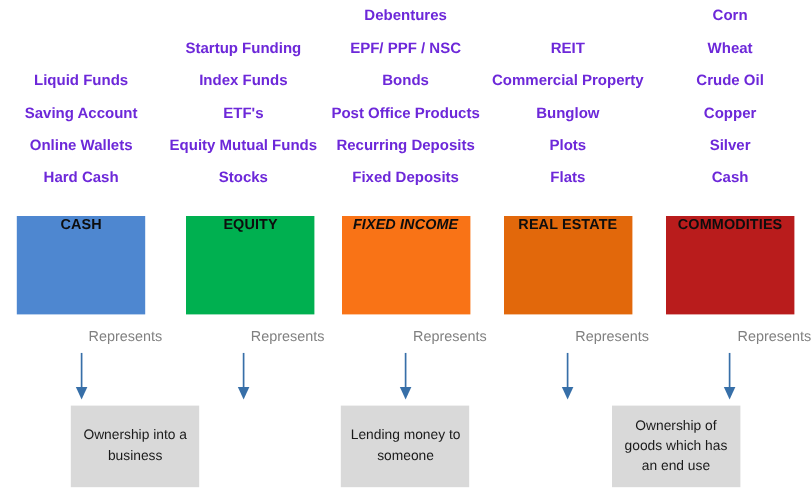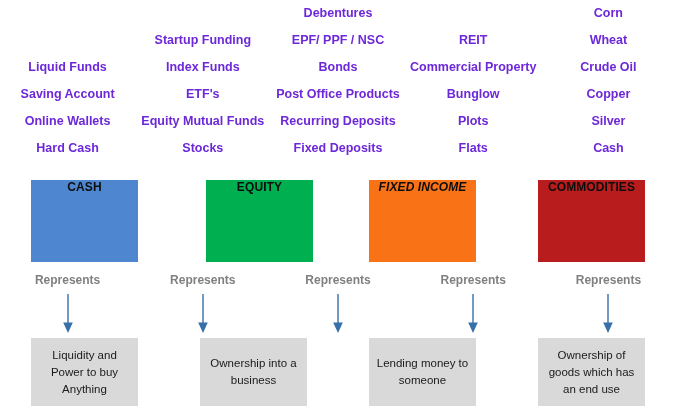--- a/index.html
+++ b/index.html
@@ -86,22 +86,21 @@
   .rep-row {
     position: absolute;
     left: 0;
     top: 268px;
     width: 676px;
     height: 24px;
     display: flex;
   }
   .rep-slot {
     flex: 1 1 0;
-    text-align: center;
-    font-weight: bold;
+    text-align: right;
   }
   .rep-text {
     font-size: 12px;
     color: #808080;
     line-height: 24px;
     white-space: nowrap;
   }
 
   
   .arrow-row {
@@ -215,20 +214,25 @@
       <div class="cat-box" style="background: rgb(0, 176, 80); margin-left: 12px;">
         <span class="cat-label">EQUITY</span>
       </div>
     </div>
     <div class="cat-slot">
       <div class="cat-box" style="background: #f97316; font-style: italic;">
         <span class="cat-label">FIXED INCOME</span>
       </div>
     </div>
     <div class="cat-slot">
+      <div class="cat-box" style="background: rgb(226, 104, 11);">
+        <span class="cat-label">REAL ESTATE</span>
+      </div>
+    </div>
+    <div class="cat-slot">
       <div class="cat-box" style="background: #b91c1c;">
         <span class="cat-label">COMMODITIES</span>
       </div>
     </div>
   </div>
 
   <div class="rep-row">
     <div class="rep-slot">
       <span class="rep-text">Represents</span>
     </div>
@@ -275,25 +279,20 @@
       <svg class="arrow-svg" width="14" height="40" viewBox="0 0 14 40">
         <line x1="7" y1="0" x2="7" y2="30" stroke="#376FA8" stroke-width="1.4"></line>
         <polygon points="7,39 2.2,28.5 11.8,28.5" fill="#376FA8"></polygon>
       </svg>
     </div>
   </div>
 
   <div class="def-row">
     <div class="def-slot">
       <div class="def-box">
-        <span class="def-text">Liquidity and Power to buy Anything</span>
-      </div>
-    </div>
-    <div class="def-slot">
-      <div class="def-box">
         <span class="def-text">Ownership into a business</span>
       </div>
     </div>
     <div class="def-slot">
       <div class="def-box">
         <span class="def-text">Lending money to someone</span>
       </div>
     </div>
     <div class="def-slot">
       <div class="def-box">

